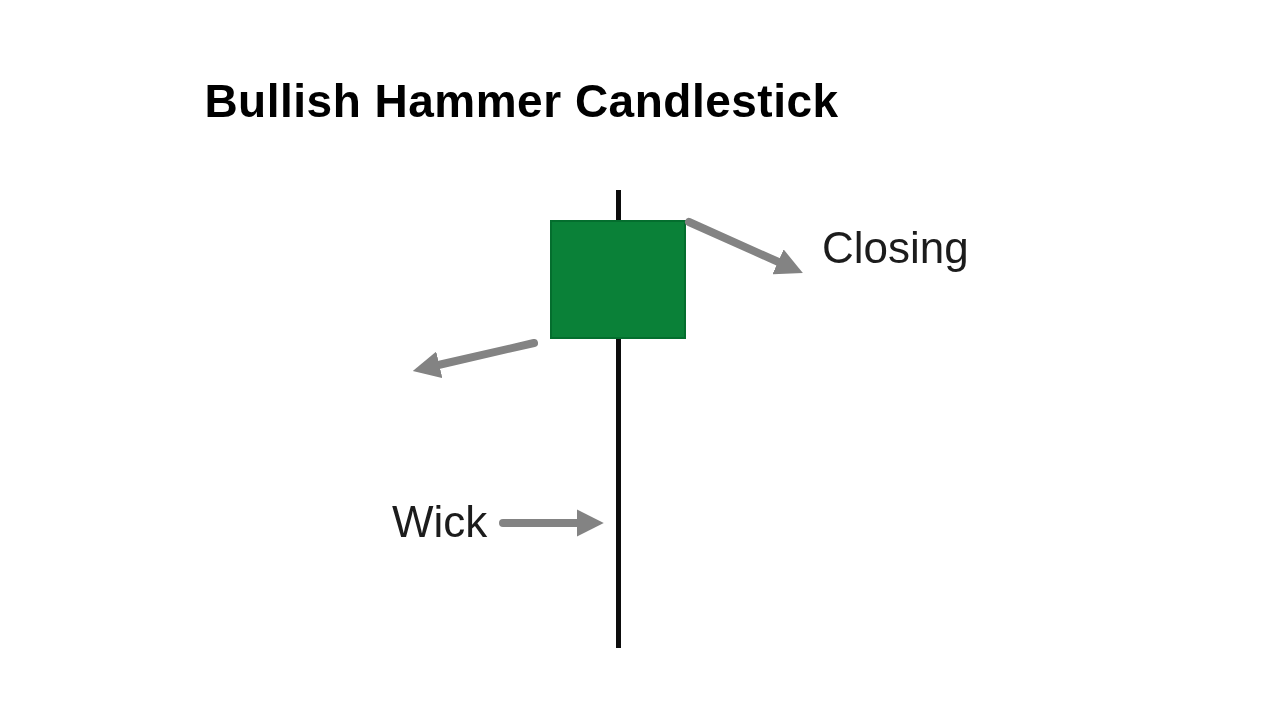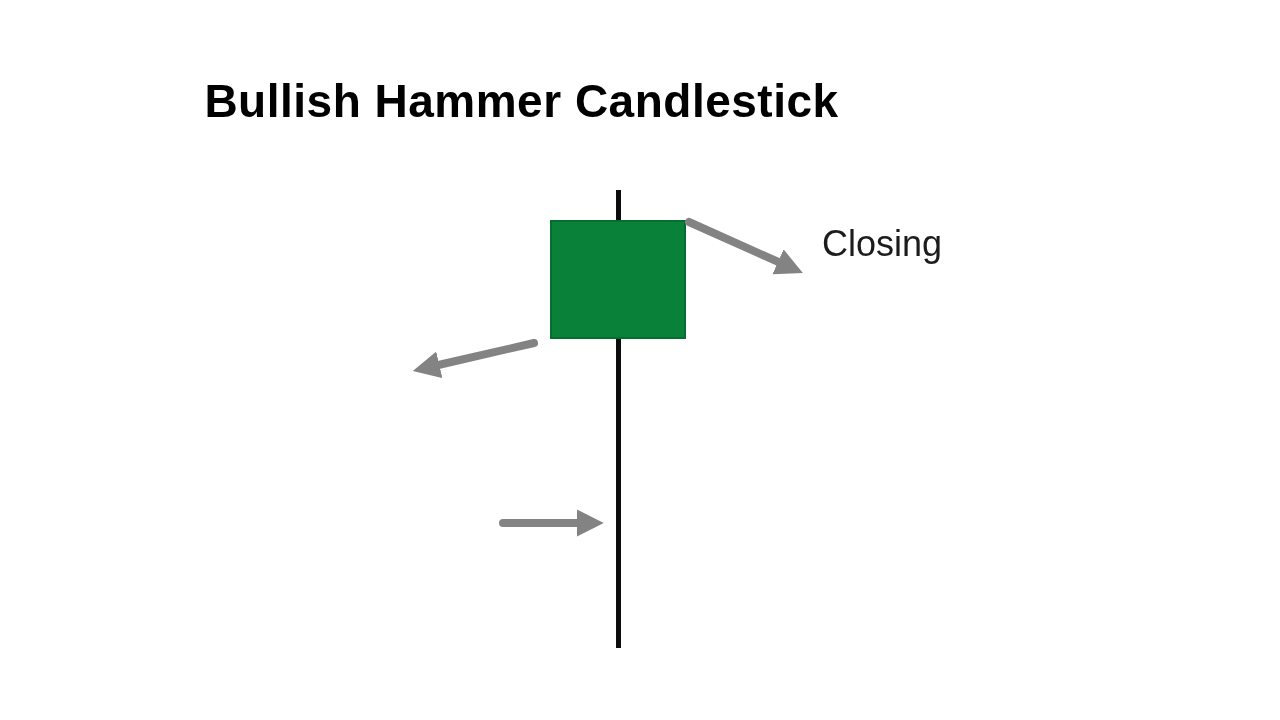--- a/index.html
+++ b/index.html
@@ -47,21 +47,21 @@
     left:550px;
     top:220px;
     width:136px;
     height:119px;
     background:var(--candle-body);
     border:2px solid var(--candle-border);
     box-sizing:border-box;
   }
   .annot{
     position:absolute;
-    font-size:36px;
+    font-size:44px;
     font-weight:400;
     color:var(--label-text);
     line-height:1;
     white-space:nowrap;
   }
   .annot.closing{ left:822px; top:226px; }
   .annot.opening{ left:212px; top:346px; }
   .annot.wick-label{ left:392px; top:500px; }
   .arrow-layer{
     position:absolute;
@@ -89,14 +89,15 @@
       </marker>
     </defs>
     <line x1="689" y1="222" x2="783" y2="264" stroke="#838383" stroke-width="8" stroke-linecap="round" marker-end="url(#arrowhead)"></line>
     <line x1="534" y1="343" x2="434" y2="366" stroke="#838383" stroke-width="8" stroke-linecap="round" marker-end="url(#arrowhead)"></line>
     <line x1="503" y1="523" x2="582" y2="523" stroke="#838383" stroke-width="8" stroke-linecap="round" marker-end="url(#arrowhead)"></line>
   </svg>
 
   <div class="annot closing">Closing</div>
 
 
+  <div class="annot wick-label">Wick</div>
 
 </div>
 
 </body></html>

